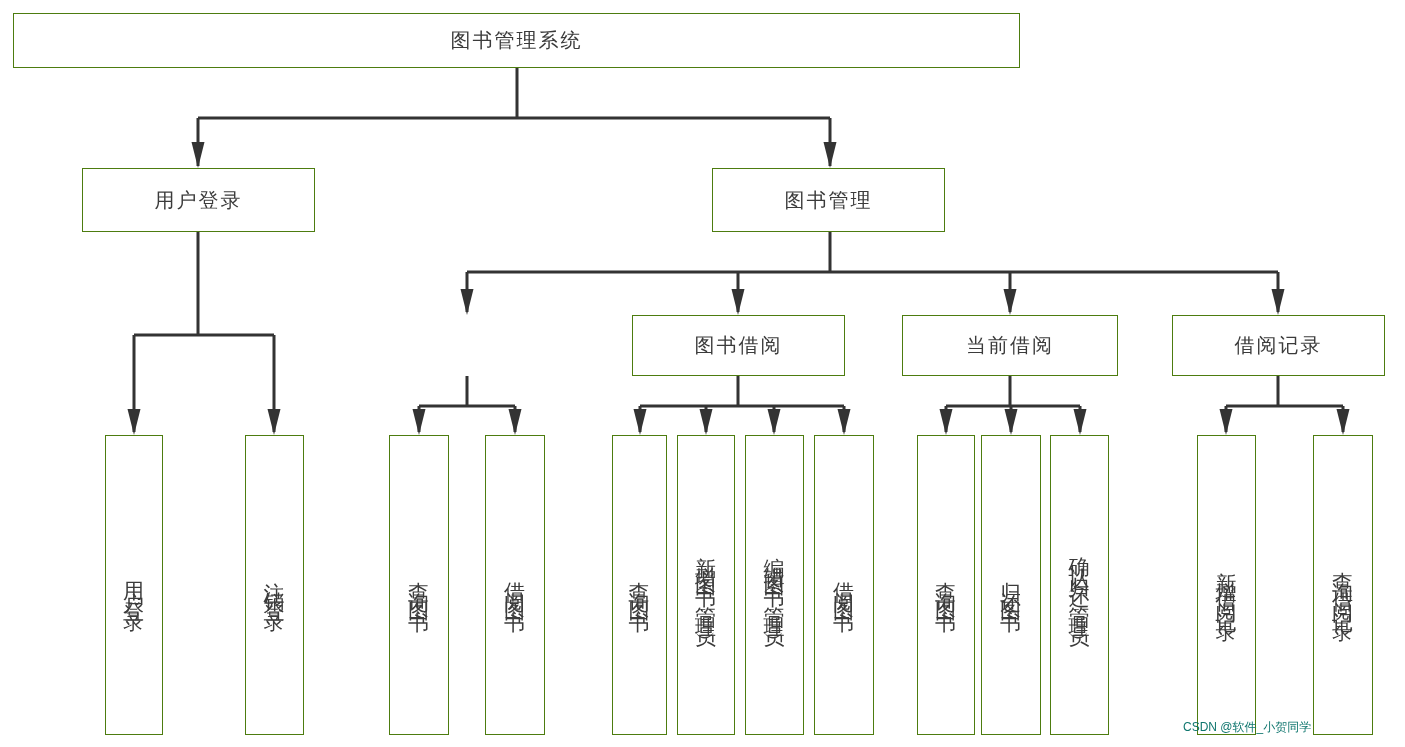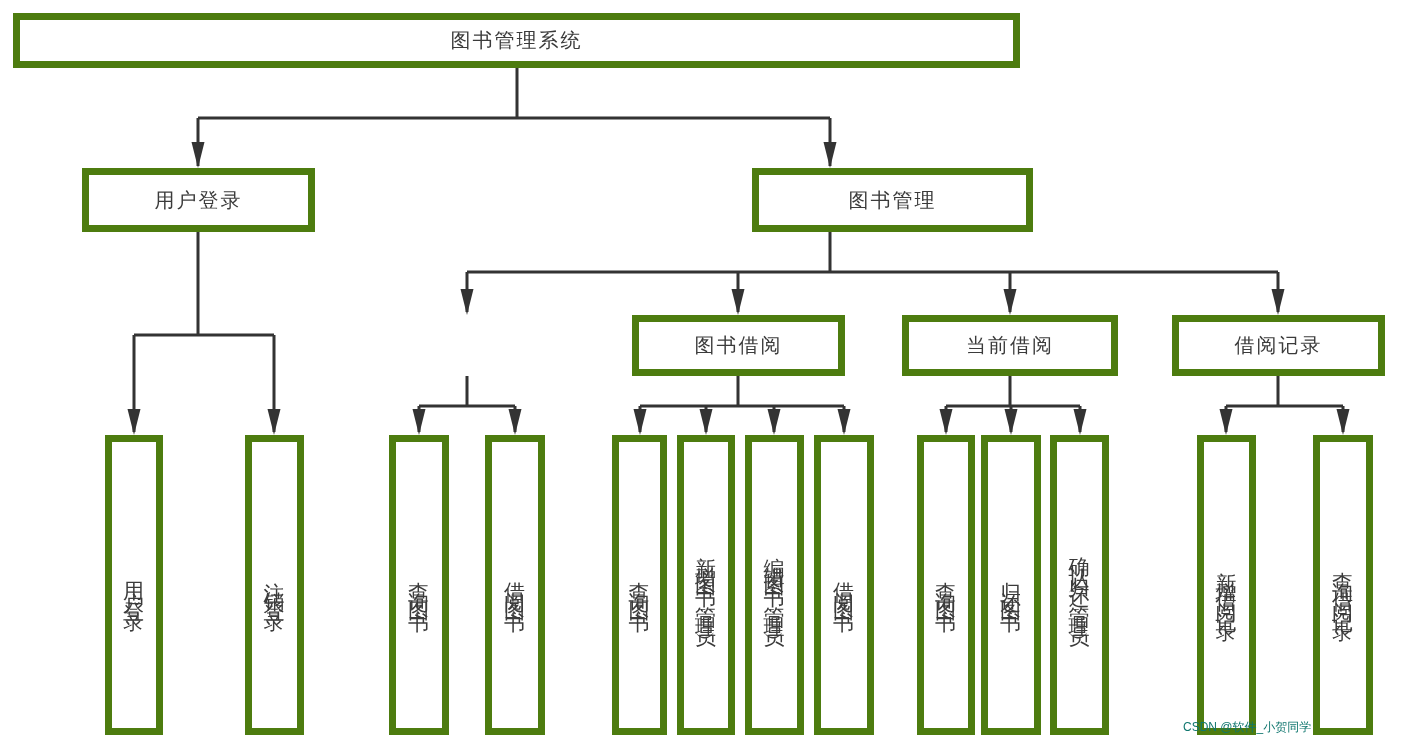--- a/index.html
+++ b/index.html
@@ -16,21 +16,21 @@
     overflow: hidden;
   }
   .connectors {
     position: absolute;
     left: 0; top: 0;
     width: 1405px; height: 747px;
   }
   .node {
     position: absolute;
     box-sizing: border-box;
-    border: 7px solid #4d7c0f;
+    border: 1px solid #4d7c0f;
     background: #ffffff;
     display: flex;
     align-items: center;
     justify-content: center;
     color: #3b3b3b;
   }
   .node.h .lbl {
     font-size: 20px;
     letter-spacing: 2px;
     white-space: nowrap;
@@ -97,21 +97,21 @@
     </g>
   </svg>
 
   <div class="node h" style="left:13px; top:13px; width:1007px; height:55px;">
     <span class="lbl">图书管理系统</span>
   </div>
 
   <div class="node h" style="left:82px; top:168px; width:233px; height:64px;">
     <span class="lbl">用户登录</span>
   </div>
-  <div class="node h" style="left:752px; top:168px; width:281px; height:64px;">
+  <div class="node h" style="left:712px; top:168px; width:233px; height:64px;">
     <span class="lbl">图书管理</span>
   </div>
 
   <div class="node h" style="left:632px; top:315px; width:213px; height:61px;align-items:center;">
     <span class="lbl">图书借阅</span>
   </div>
   <div class="node h" style="left:902px; top:315px; width:216px; height:61px;">
     <span class="lbl">当前借阅</span>
   </div>
   <div class="node h" style="left:1172px; top:315px; width:213px; height:61px;">

